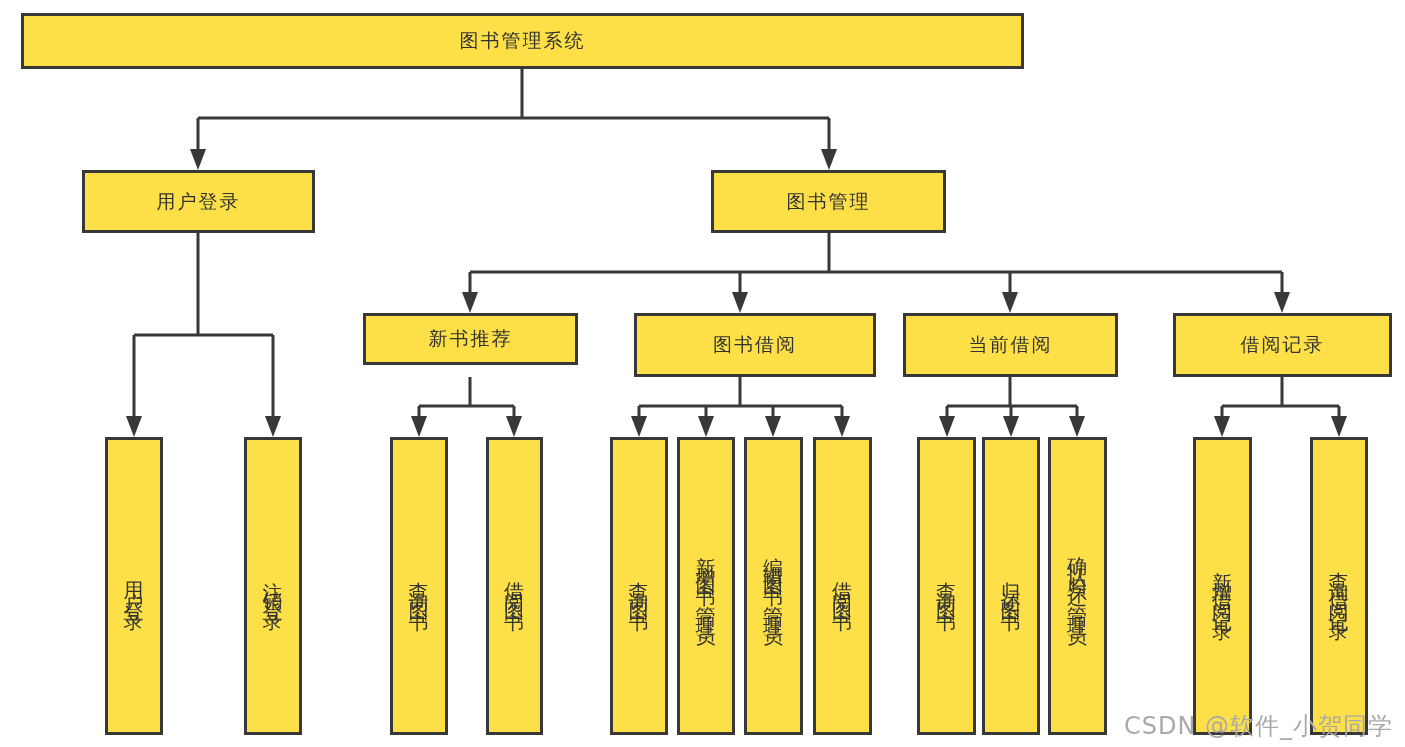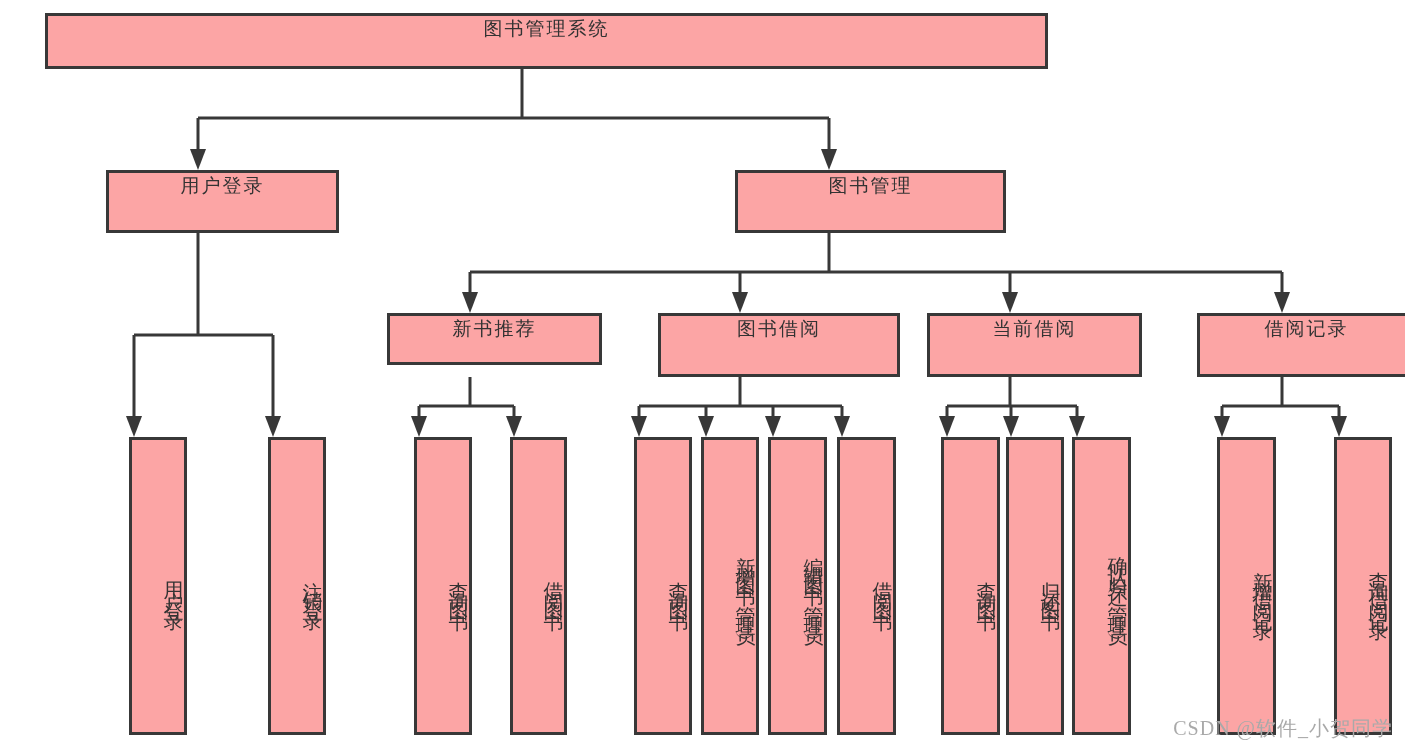--- a/index.html
+++ b/index.html
@@ -8,45 +8,43 @@
     width:1405px;height:747px;
     background:#ffffff;
     font-family:"DejaVu Sans","Liberation Sans",sans-serif;
     overflow:hidden;
   }
   .connectors{position:absolute;left:0;top:0;width:1405px;height:747px;z-index:1;}
   .box{
     position:absolute;
     box-sizing:border-box;
     border:3px solid var(--line,#383838);
-    background:#fca5a5;
-    display:flex;align-items:flex-start;justify-content:center;
+    background:#fde047;
+    display:flex;align-items:center;justify-content:center;
     z-index:2;
     color:var(--text,#333333);
-    margin-left:24px;
   }
   .hbox{font-size:19px;letter-spacing:2px;}
   .leaf{
     font-size:20px;
     writing-mode:vertical-rl;
     text-orientation:mixed;
     letter-spacing:10px;
     line-height:1;
     top:437px;height:298px;
   }
   .leaf span{display:block;}
   .watermark{
     position:absolute;
     right:12px;bottom:5px;
-    font-size:20px;
+    font-size:24px;
     color:var(--wm,#a9a9a9);
     z-index:5;
     letter-spacing:1px;
     white-space:nowrap;
-    font-family:Liberation Serif, serif;
   }
 </style>
 </head>
 <body>
 
 <div class="canvas">
 
   <svg class="connectors" viewBox="0 0 1405 747" xmlns="http://www.w3.org/2000/svg">
     <g stroke="#383838" stroke-width="3" fill="none">
       <path d="M522 69 V118 M198 118 H829 M198 118 V158 M829 118 V158"></path>
@@ -80,21 +78,21 @@
     </g>
   </svg>
 
   <div class="box hbox" style="left:21px;top:13px;width:1003px;height:56px;">
     <span>图书管理系统</span>
   </div>
 
   <div class="box hbox" style="left:82px;top:170px;width:233px;height:63px;">
     <span>用户登录</span>
   </div>
-  <div class="box hbox" style="left:711px;top:170px;width:271px;height:63px;">
+  <div class="box hbox" style="left:711px;top:170px;width:235px;height:63px;">
     <span>图书管理</span>
   </div>
 
   <div class="box hbox" style="left:363px;top:313px;width:215px;height:52px;">
     <span>新书推荐</span>
   </div>
   <div class="box hbox" style="left:634px;top:313px;width:242px;height:64px;">
     <span>图书借阅</span>
   </div>
   <div class="box hbox" style="left:1173px;top:313px;width:219px;height:64px;">

